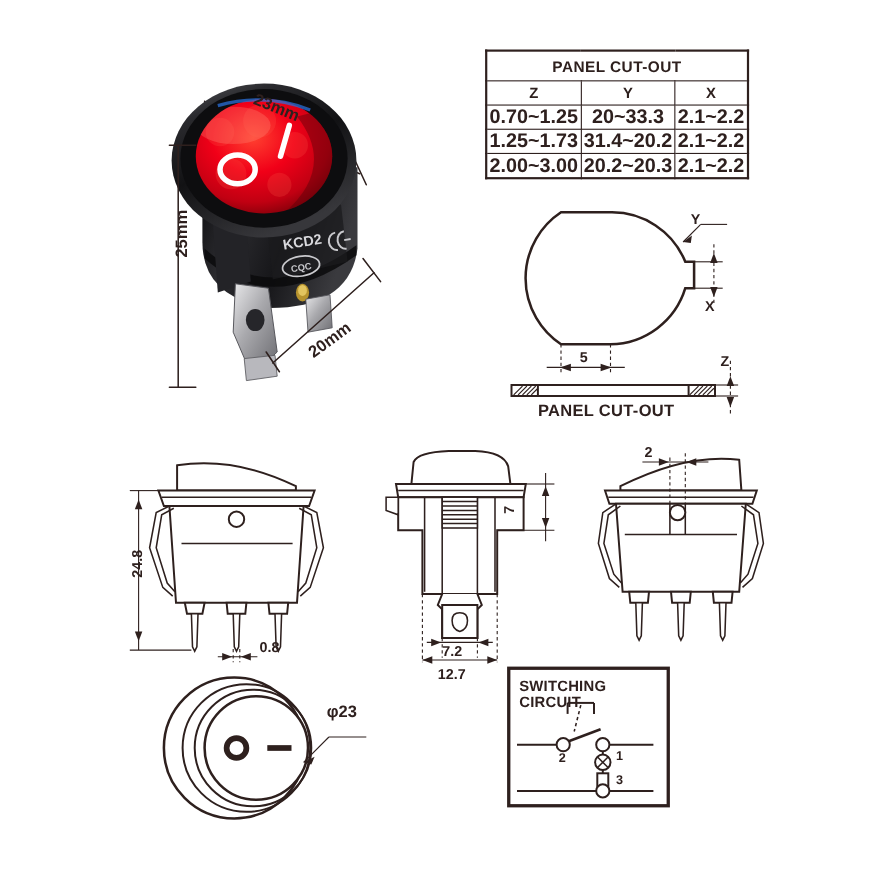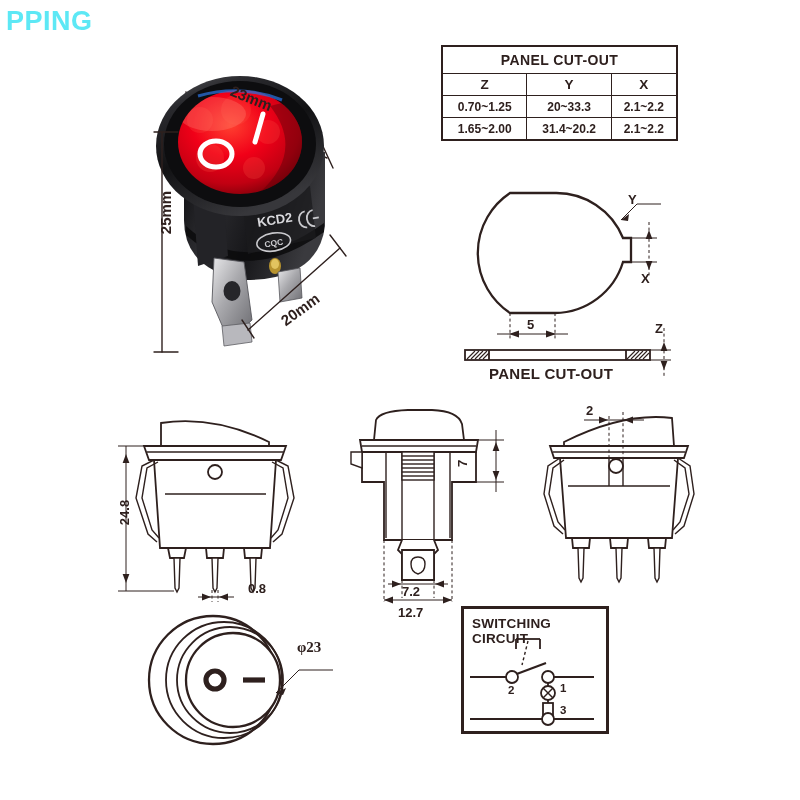--- a/index.html
+++ b/index.html
@@ -43,21 +43,21 @@
     left: 441px; top: 45px;
     width: 237px;
     border-collapse: collapse;
     border: 2.5px solid #2e201e;
     background: #fff;
   }
   #cutout-table td {
     border: 1.4px solid #2e201e;
     text-align: center;
     color: #2e201e;
-    font-size: 12px;
+    font-size: 18px;
     font-weight: 700;
     height: 21px;
     padding: 0 2px;
     font-family: "Liberation Sans", sans-serif;
   }
   #cutout-table td.title {
     font-size: 14px;
     letter-spacing: 0.4px;
     height: 26px;
   }
@@ -85,21 +85,20 @@
   .ln2  { stroke-width: 2.3; }
   .fillw { fill: #ffffff; }
   .dash { stroke-dasharray: 3 2.6; }
   .thin { stroke-width: 1; }
 </style>
 </head>
 <body>
 
 <div id="page">
 
-  <div id="watermark" class="abs">PPING</div>
 
   <div class="abs" style="left:150px; top:80px; width:250px; height:280px;">
     <svg width="250" height="280" viewBox="0 0 250 280">
       <defs>
         <radialGradient id="lensGrad" cx="42%" cy="34%" r="72%">
           <stop offset="0%" stop-color="#ff4030"></stop>
           <stop offset="42%" stop-color="#f10018"></stop>
           <stop offset="78%" stop-color="#c10012"></stop>
           <stop offset="100%" stop-color="#7c0009"></stop>
         </radialGradient>
@@ -230,22 +229,27 @@
         <td class="colhead">Z</td>
         <td class="colhead">Y</td>
         <td class="colhead">X</td>
       </tr>
       <tr>
         <td>0.70~1.25</td>
         <td>20~33.3</td>
         <td>2.1~2.2</td>
       </tr>
       <tr>
-        <td>1.65~2.00</td>
+        <td>1.25~1.73</td>
         <td>31.4~20.2</td>
+        <td>2.1~2.2</td>
+      </tr>
+      <tr>
+        <td>2.00~3.00</td>
+        <td>20.2~20.3</td>
         <td>2.1~2.2</td>
       </tr>
     </tbody>
   </table>
 
   <div class="abs" style="left:445px; top:182px; width:240px; height:205px;">
     <svg width="240" height="205" viewBox="0 0 240 205">
 
       <path class="ln ln2" d="M 65 11 L 110 11
                A 72 72 0 0 1 178 56
@@ -352,21 +356,21 @@
 
       <g class="ln thin">
         <line class="dash" x1="94" y1="188" x2="94" y2="200"></line>
         <line class="dash" x1="100" y1="188" x2="100" y2="200"></line>
         <line x1="80" y1="195" x2="116" y2="195"></line>
         <polygon points="93,195 84,191.6 84,198.4" fill="#2e201e" stroke="none"></polygon>
         <polygon points="101,195 110,191.6 110,198.4" fill="#2e201e" stroke="none"></polygon>
       </g>
     </svg>
     <div class="abs lbl" style="left:-6px; top:104px; transform:rotate(-90deg); transform-origin:center;">24.8</div>
-    <div class="abs lbl" style="left:130px; top:180px;">0.8</div>
+    <div class="abs lbl" style="left:118px; top:180px;">0.8</div>
   </div>
 
   <div class="abs" style="left:336px; top:402px; width:180px; height:200px;">
     <svg width="180" height="200" viewBox="0 0 180 200">
 
       <path class="ln ln15 fillw" d="M 40 18 Q 44 9 72 8 L 96 8 Q 122 9 126 22 L 128 38 L 38 38 Z"></path>
 
       <path class="ln ln15 fillw" d="M 24 38 L 142 38 L 140 50 L 26 50 Z"></path>
       <line class="ln ln1" x1="26" y1="44" x2="140" y2="44"></line>
 
@@ -475,21 +479,21 @@
       <circle class="ln" cx="70" cy="72" r="9" stroke-width="5.2" fill="none"></circle>
 
       <line class="ln" x1="98" y1="72" x2="120" y2="72" stroke-width="5.2" stroke-linecap="butt"></line>
 
       <g class="ln thin">
         <line x1="131" y1="85" x2="154" y2="62"></line>
         <line x1="154" y1="62" x2="188" y2="62"></line>
         <polygon points="131,85 141,80 138,87" fill="#2e201e" stroke="none"></polygon>
       </g>
     </svg>
-    <div class="abs lbl big" style="left:152px; top:32px;font-family:Liberation Serif, serif;">φ23</div>
+    <div class="abs lbl big" style="left:152px; top:32px;">φ23</div>
   </div>
 
   <div id="switch-circuit" class="abs">
     <div id="circuit-title" class="abs">SWITCHING CIRCUIT</div>
     <svg class="abs" style="left:0; top:22px;" width="136" height="96" viewBox="0 0 136 96">
 
       <g class="ln ln15">
         <line x1="52" y1="8" x2="52" y2="18"></line>
         <line x1="52" y1="8" x2="76" y2="8"></line>
         <line x1="76" y1="8" x2="76" y2="18"></line>

